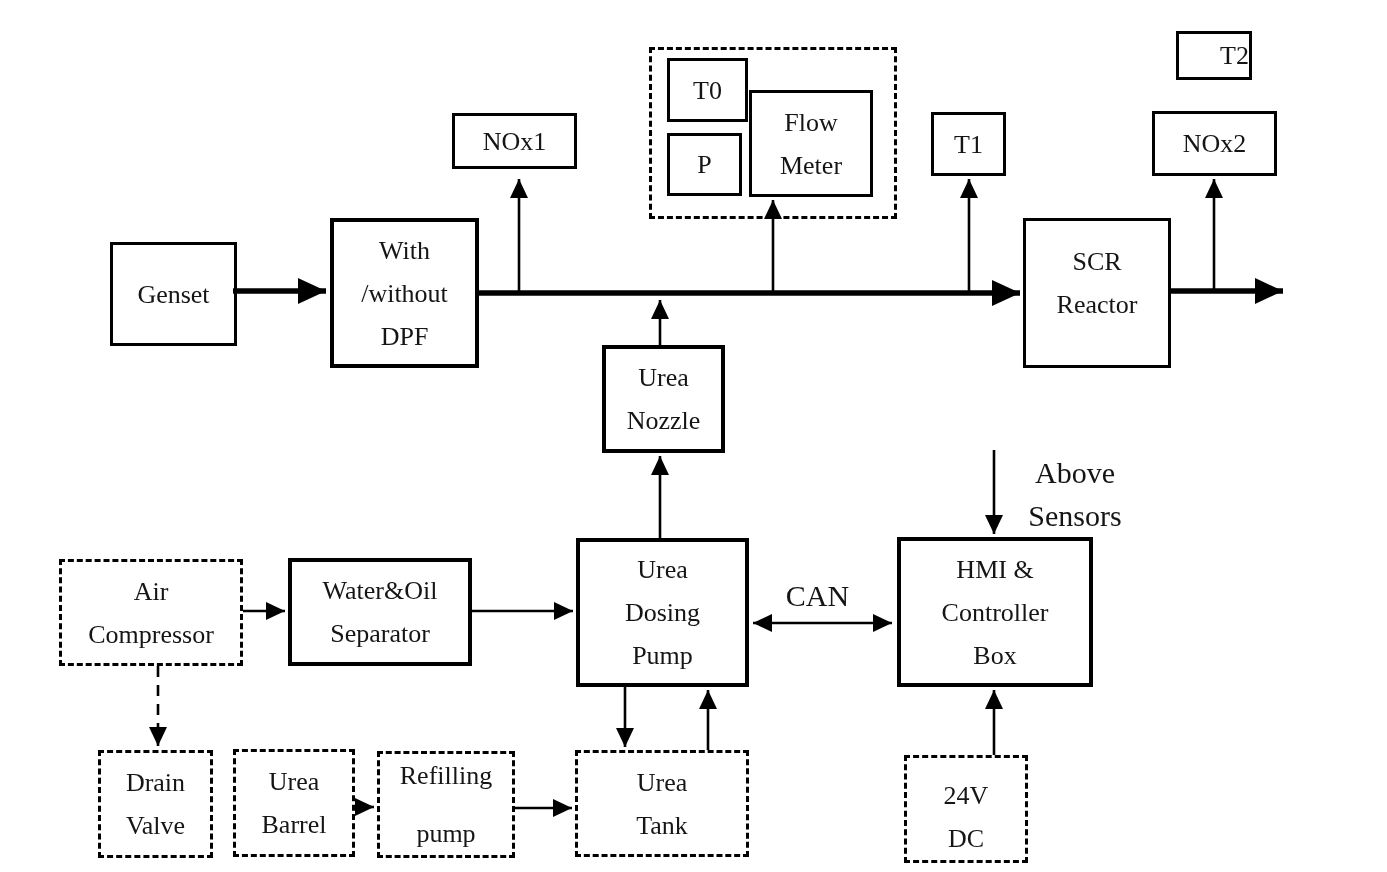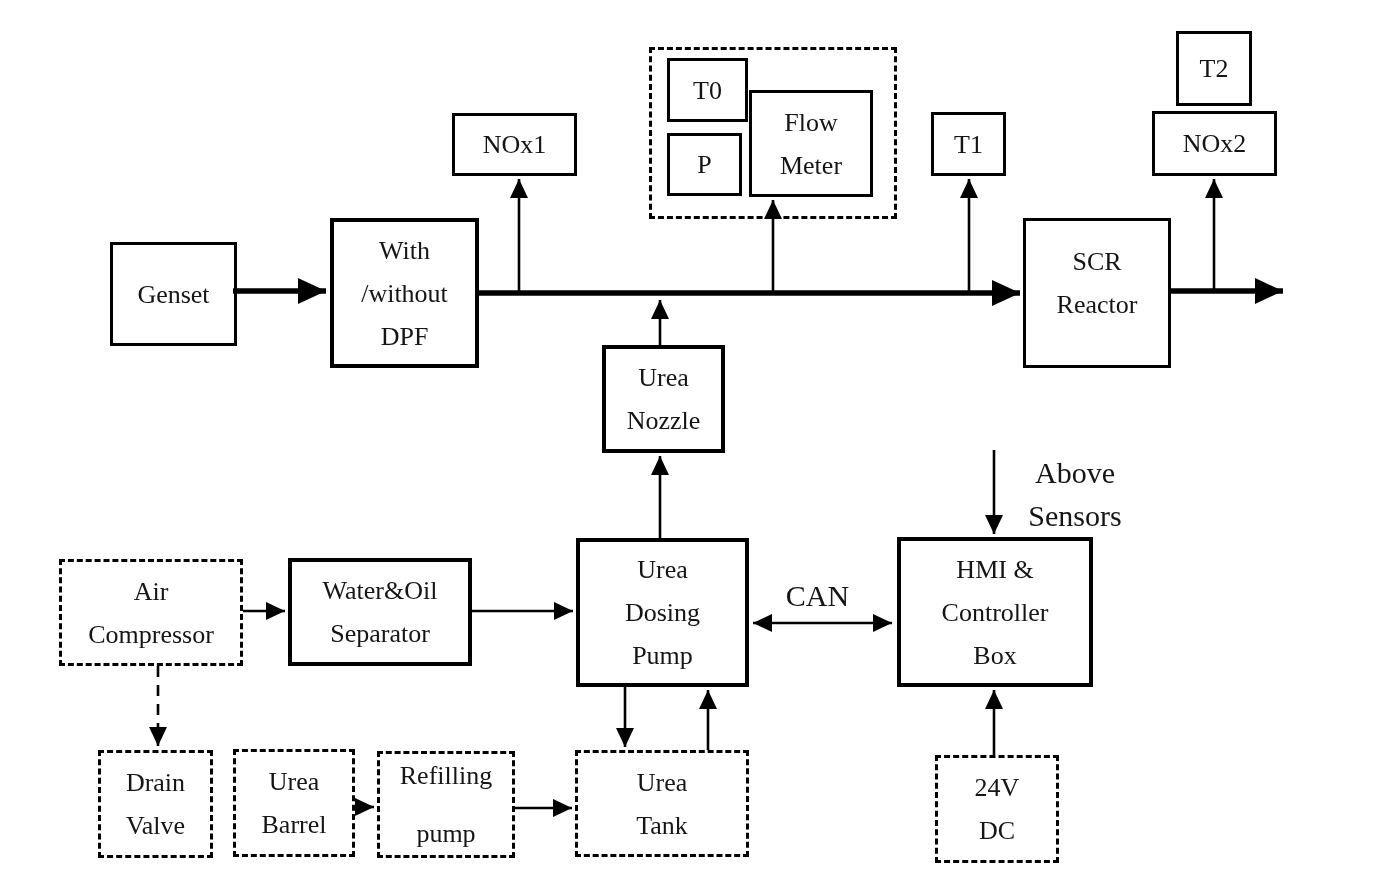--- a/index.html
+++ b/index.html
@@ -31,42 +31,42 @@
   <div class="box b3" style="left:110px;top:242px;width:127px;height:104px;text-align:right;">
     <div>Genset</div>
   </div>
 
   <div class="box b4" style="left:330px;top:218px;width:149px;height:150px;">
     <div>With</div>
     <div>/without</div>
     <div>DPF</div>
   </div>
 
-  <div class="box b3" style="left:452px;top:113px;width:125px;height:63px;">
+  <div class="box b3" style="left:452px;top:113px;width:125px;height:56px;">
     <div>NOx1</div>
   </div>
 
   <div class="box b3" style="left:667px;top:58px;width:81px;height:64px;">
     <div>T0</div>
   </div>
 
   <div class="box b3" style="left:667px;top:133px;width:75px;height:63px;">
     <div>P</div>
   </div>
 
   <div class="box b3" style="left:749px;top:90px;width:124px;height:107px;text-align:right;">
     <div>Flow</div>
     <div>Meter</div>
   </div>
 
   <div class="box b3" style="left:931px;top:112px;width:75px;height:64px;">
     <div>T1</div>
   </div>
 
-  <div class="box b3" style="left:1176px;top:31px;width:76px;height:75px;">
+  <div class="box b3" style="left:1176px;top:31px;width:76px;height:49px;align-items:flex-end;">
     <div>T2</div>
   </div>
 
   <div class="box b3" style="left:1152px;top:111px;width:125px;height:65px;">
     <div>NOx2</div>
   </div>
 
   <div class="box b3" style="left:1023px;top:218px;width:148px;height:150px;padding-bottom:20px;">
     <div>SCR</div>
     <div>Reactor</div>
@@ -112,21 +112,21 @@
   <div class="box dash" style="left:377px;top:751px;width:138px;height:107px;justify-content:space-between;">
     <div>Refilling</div>
     <div>pump</div>
   </div>
 
   <div class="box dash" style="left:575px;top:750px;width:174px;height:107px;">
     <div>Urea</div>
     <div>Tank</div>
   </div>
 
-  <div class="box dash" style="left:935px;top:755px;width:124px;height:108px;">
+  <div class="box dash" style="left:904px;top:755px;width:124px;height:108px;justify-content:flex-end;">
     <div>24V</div>
     <div>DC</div>
   </div>
 
   <div class="flabel" style="left:770px;top:574px;width:95px;">CAN</div>
 
   <div class="flabel" style="left:1019px;top:451px;width:112px;">
     <div>Above</div>
     <div>Sensors</div>
   </div>

